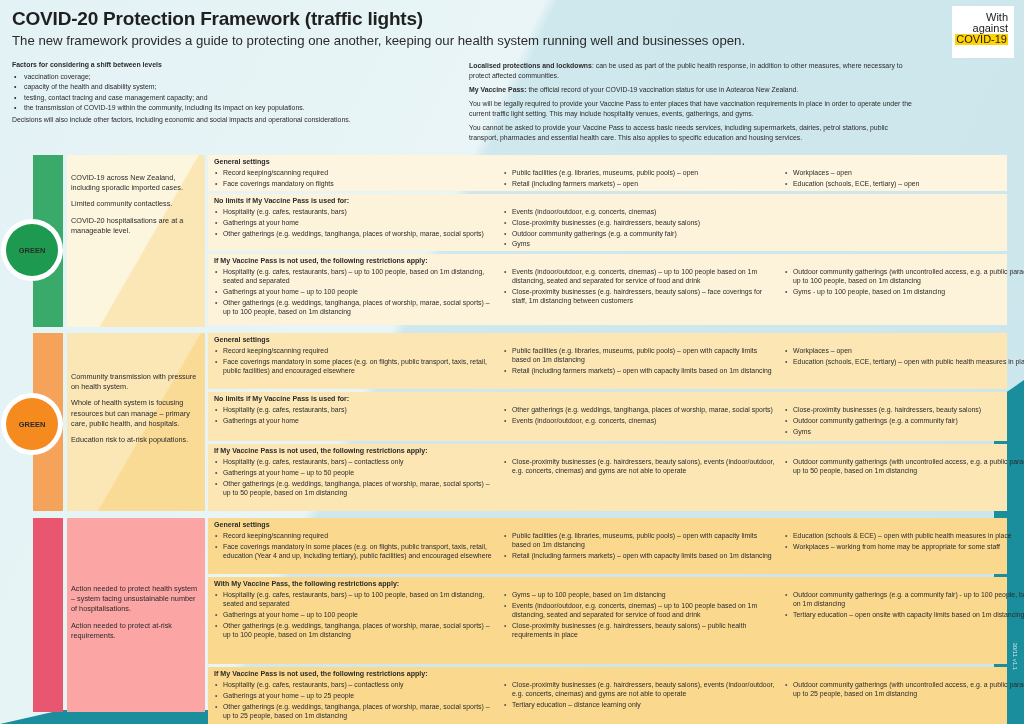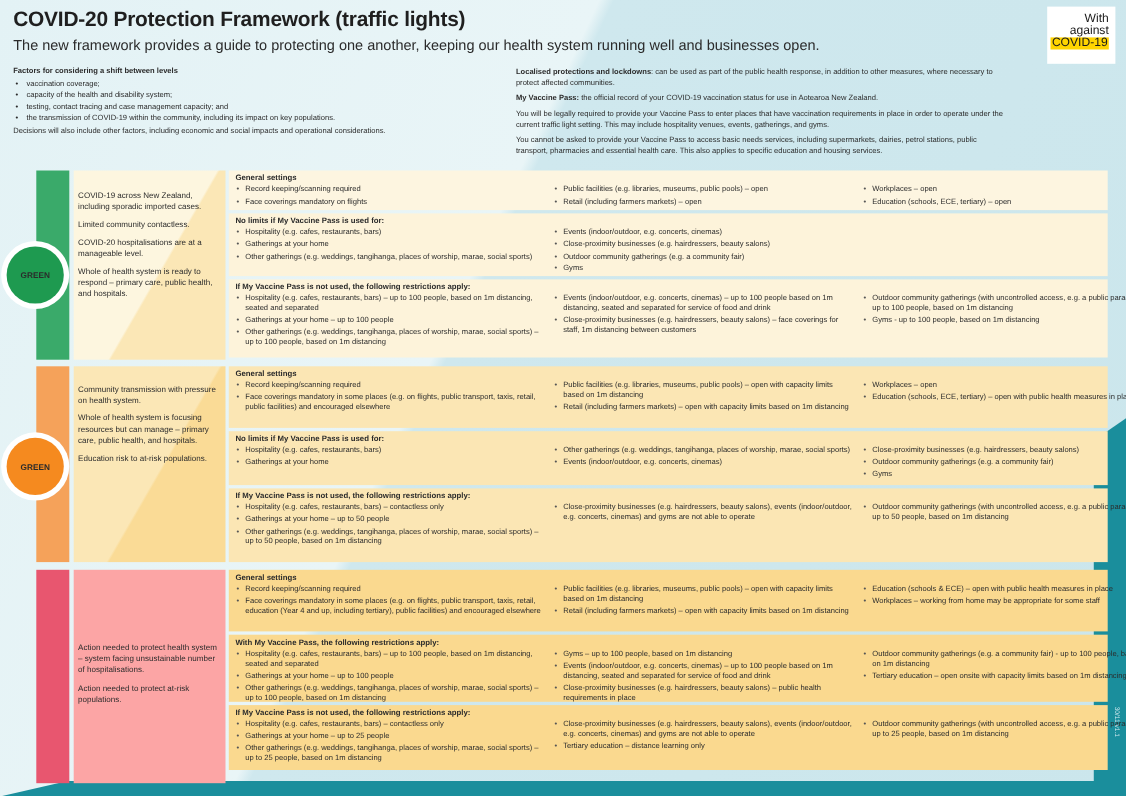--- a/index.html
+++ b/index.html
@@ -114,21 +114,20 @@
   <div class="bar" style="background:#3aaa6a;"></div>
   <div class="circle-wrap" style="top:64px;">
     <div class="circle" style="background:#1e9a50;">
         <span>GREEN</span>
       </div>
   </div>
   <div class="desc" style="background: linear-gradient(120deg, #fdf6df 55%, #fbe7b6 56%, #fbe7b6 100%); padding-top:18px;">
     <p>COVID-19 across New Zealand, including sporadic imported cases.</p>
     <p>Limited community contactless.</p>
     <p>COVID-20 hospitalisations are at a manageable level.</p>
-    <p>Whole of health system is ready to respond – primary care, public health, and hospitals.</p>
   </div>
   <div class="rows">
     <div class="row" style="height:36px; background:#fdf5e0;">
       <div class="rh">General settings</div>
       <div class="cols" style="margin-top:-11px;">
         <div class="col c1">
             <ul style="margin-top:11px;">
               <li>Record keeping/scanning required</li>
               <li>Face coverings mandatory on flights</li>
             </ul>
@@ -195,21 +194,21 @@
   </div>
 </div>
 
 <div class="level" style="top:333px; height:178px;">
   <div class="bar" style="background:#f5a25a;"></div>
   <div class="circle-wrap" style="top:60px;">
     <div class="circle" style="background:#f58a1f;">
         <span>GREEN</span>
       </div>
   </div>
-  <div class="desc" style="background: linear-gradient(120deg, #fbe7b6 55%, #fadb96 56%, #fadb96 100%); padding-top:16px;">
+  <div class="desc" style="background: linear-gradient(120deg, #fbe7b6 55%, #fadb96 56%, #fadb96 100%); padding-top:39px;">
     <p>Community transmission with pressure on health system.</p>
     <p>Whole of health system is focusing resources but can manage – primary care, public health, and hospitals.</p>
     <p>Education risk to at-risk populations.</p>
   </div>
   <div class="rows">
     <div class="row" style="height:56px; background:#fbe6b4;">
       <div class="rh">General settings</div>
       <div class="cols" style="margin-top:-11px;">
         <div class="col c1">
             <ul style="margin-top:11px;">
@@ -277,21 +276,21 @@
           </div>
       </div>
     </div>
   </div>
 </div>
 
 <div class="level" style="top:518px; height:194px;">
   <div class="bar" style="background:#e8566f;"></div>
   <div class="desc" style="background:#fca5a5; padding-top:66px;">
     <p>Action needed to protect health system – system facing unsustainable number of hospitalisations.</p>
-    <p>Action needed to protect at-risk populations.</p>
+    <p>Action needed to protect at-risk requirements.</p>
   </div>
   <div class="rows">
     <div class="row" style="height:56px; background:#fad98f;">
       <div class="rh">General settings</div>
       <div class="cols" style="margin-top:-11px;">
         <div class="col c1">
             <ul style="margin-top:11px;">
               <li>Record keeping/scanning required</li>
               <li>Face coverings mandatory in some places (e.g. on flights, public transport, taxis, retail, education (Year 4 and up, including tertiary), public facilities) and encouraged elsewhere</li>
             </ul>
@@ -303,21 +302,21 @@
             </ul>
           </div>
         <div class="col c3">
             <ul>
               <li>Education (schools &amp; ECE) – open with public health measures in place</li>
               <li>Workplaces – working from home may be appropriate for some staff</li>
             </ul>
           </div>
       </div>
     </div>
-    <div class="row" style="height:61px; background:#fad98f;">
+    <div class="row" style="height:87px; background:#fad98f;">
       <div class="rh">With My Vaccine Pass, the following restrictions apply:</div>
       <div class="cols" style="margin-top:-11px;">
         <div class="col c1">
             <ul style="margin-top:11px;">
               <li>Hospitality (e.g. cafes, restaurants, bars) – up to 100 people, based on 1m distancing, seated and separated</li>
               <li>Gatherings at your home – up to 100 people</li>
               <li>Other gatherings (e.g. weddings, tangihanga, places of worship, marae, social sports) – up to 100 people, based on 1m distancing</li>
             </ul>
           </div>
         <div class="col c2">

